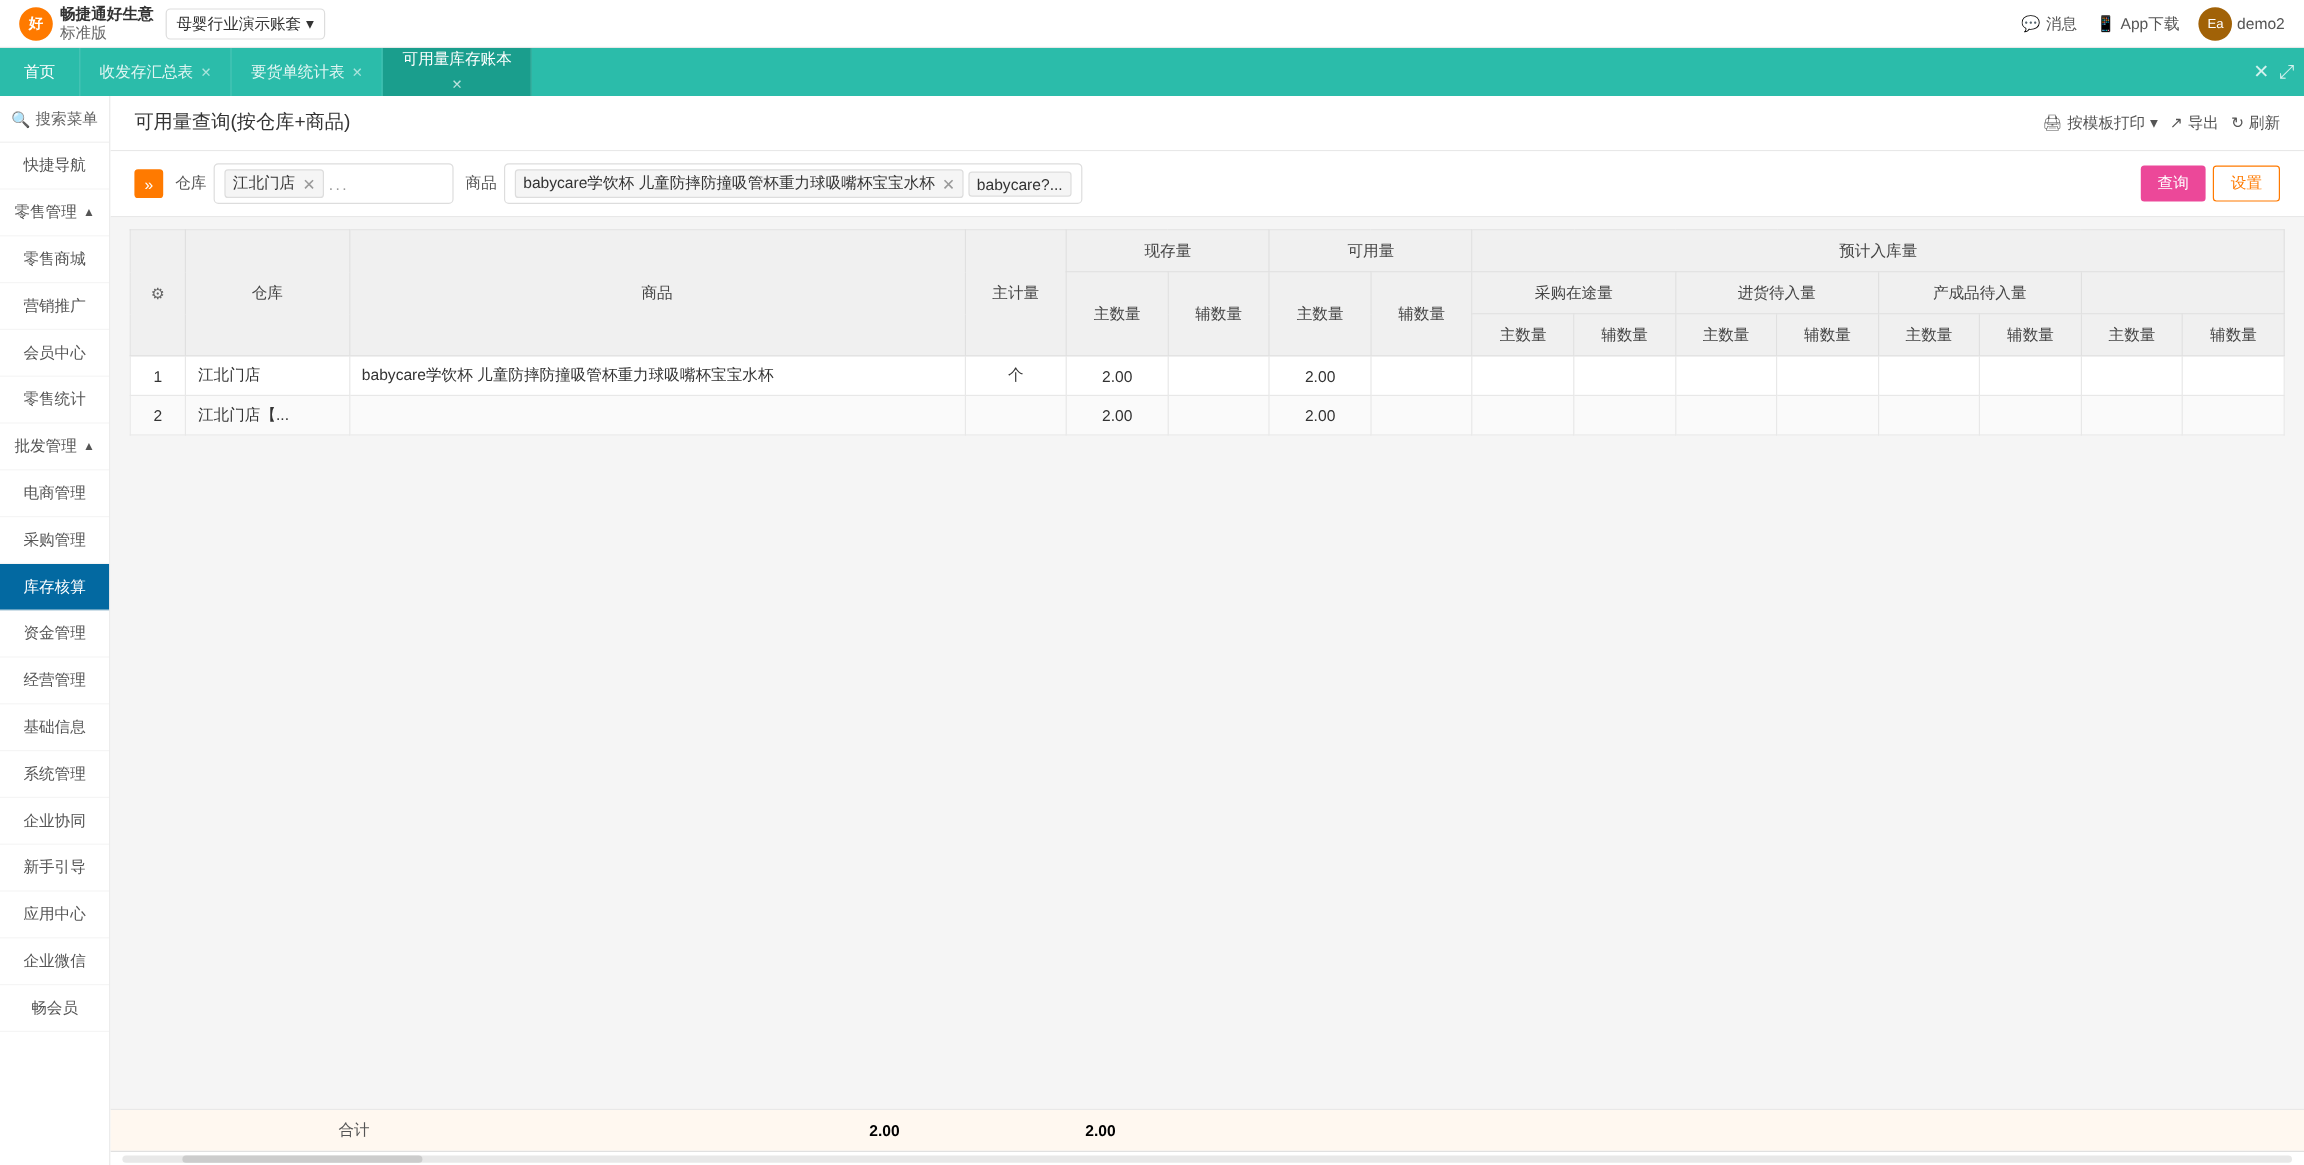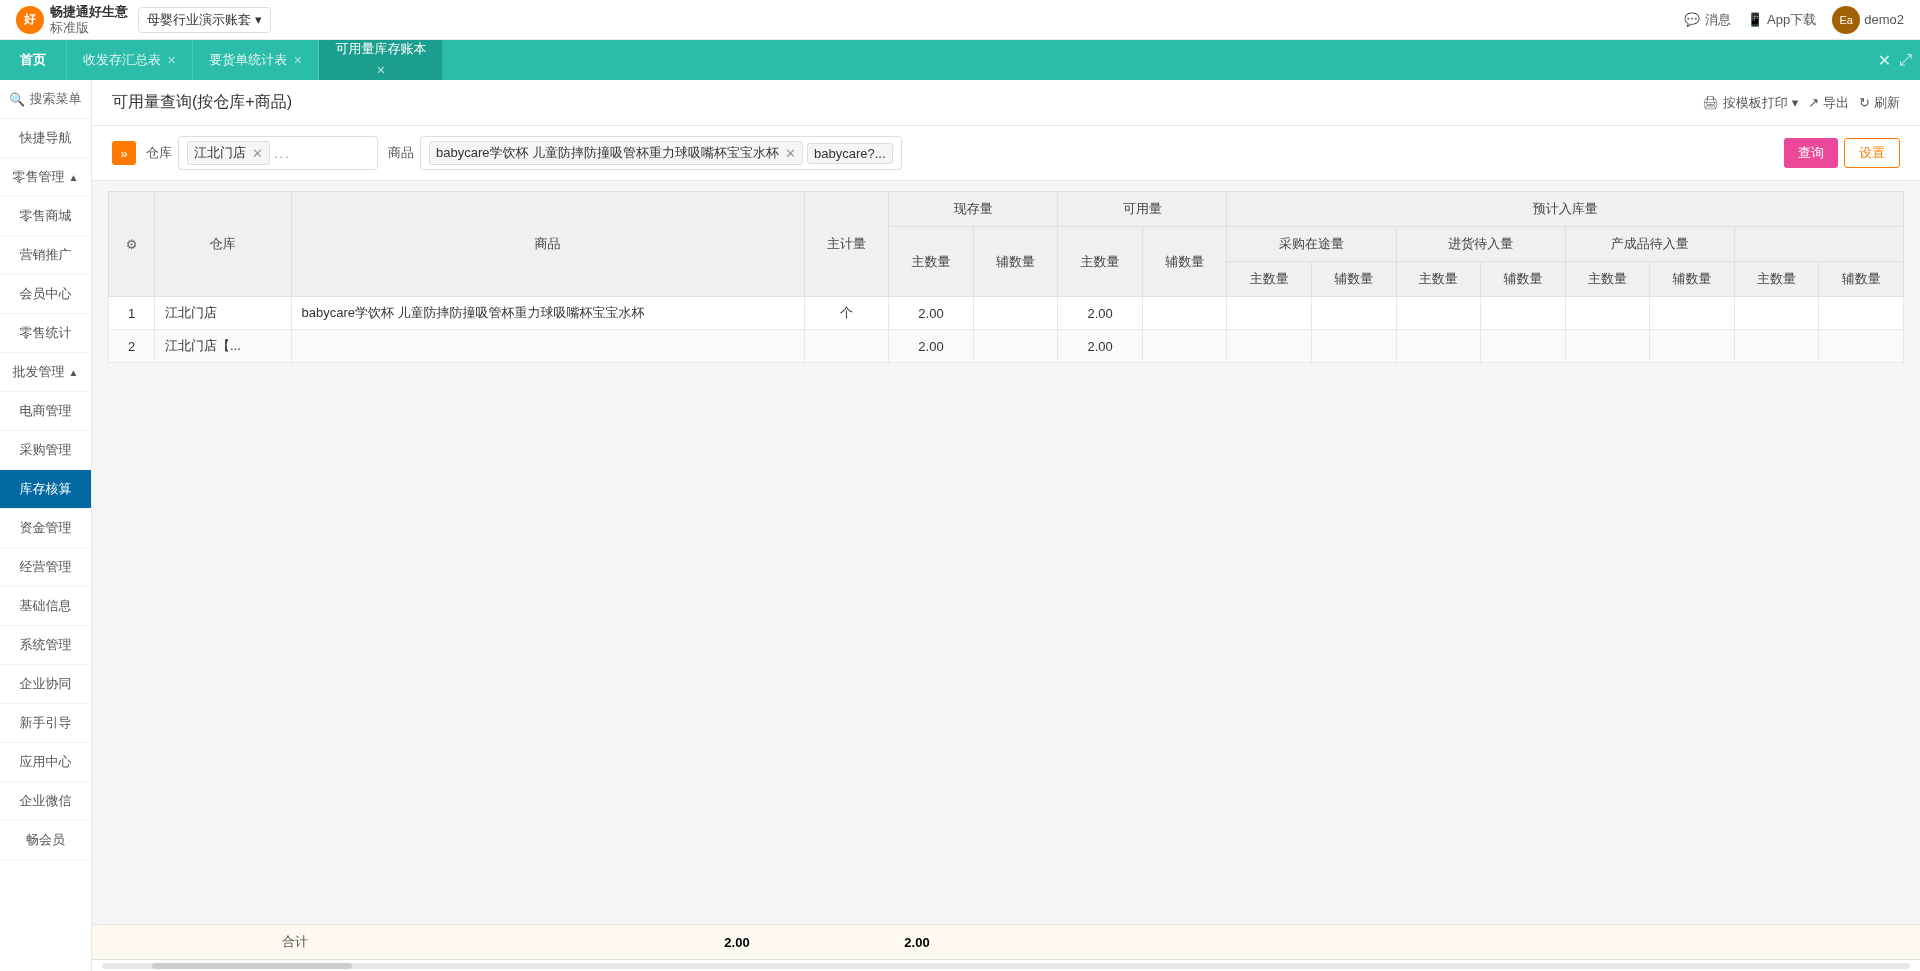--- a/index.html
+++ b/index.html
@@ -45,21 +45,21 @@
       gap: 6px;
       white-space: nowrap;
       border-right: 1px solid rgba(255,255,255,0.15);
     }
     .nav-tab.active {
       background: #1a9e8d;
       color: #fff;
       flex-direction: column;
     }
     .nav-tab .close-x { font-size: 11px; opacity: 0.7; }
-    .nav-tab-home { padding: 0 20px; color: #fff; font-weight: bold; }
+    .nav-tab-home { padding: 0 20px; color: #fff; font-weight: normal; }
     .nav-tabs-right { margin-left: auto; display: flex; align-items: center; padding-right: 8px; gap: 8px; }
     .nav-tabs-right span { color: rgba(255,255,255,0.8); cursor: pointer; font-size: 16px; }
 
     
     .main-layout { display: flex; flex: 1; overflow: hidden; }
 
     
     .sidebar {
       width: 92px;
       background: #fff;
@@ -90,21 +90,21 @@
       border-bottom: 1px solid #f5f5f5;
       display: flex;
       align-items: center;
       justify-content: center;
       gap: 4px;
     }
     .sidebar-item.active {
       background: #0369a1;
       color: #fff;
     }
-    .sidebar-item.has-arrow { justify-content: center; padding: 10px 12px; }
+    .sidebar-item.has-arrow { justify-content: space-between; padding: 10px 12px; }
     .sidebar-item .arrow { font-size: 10px; }
 
     
     .content-area { flex: 1; display: flex; flex-direction: column; overflow: hidden; background: #f5f5f5; }
 
     
     .page-header {
       background: #fff;
       padding: 12px 20px;
       display: flex;

